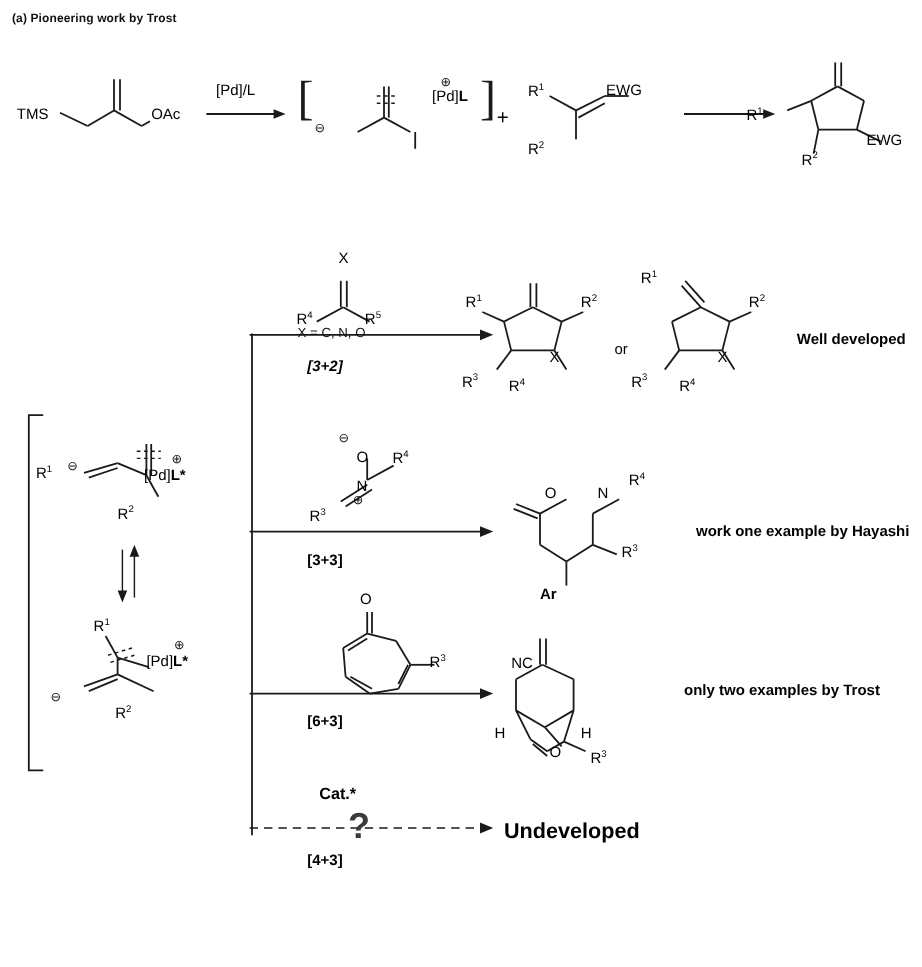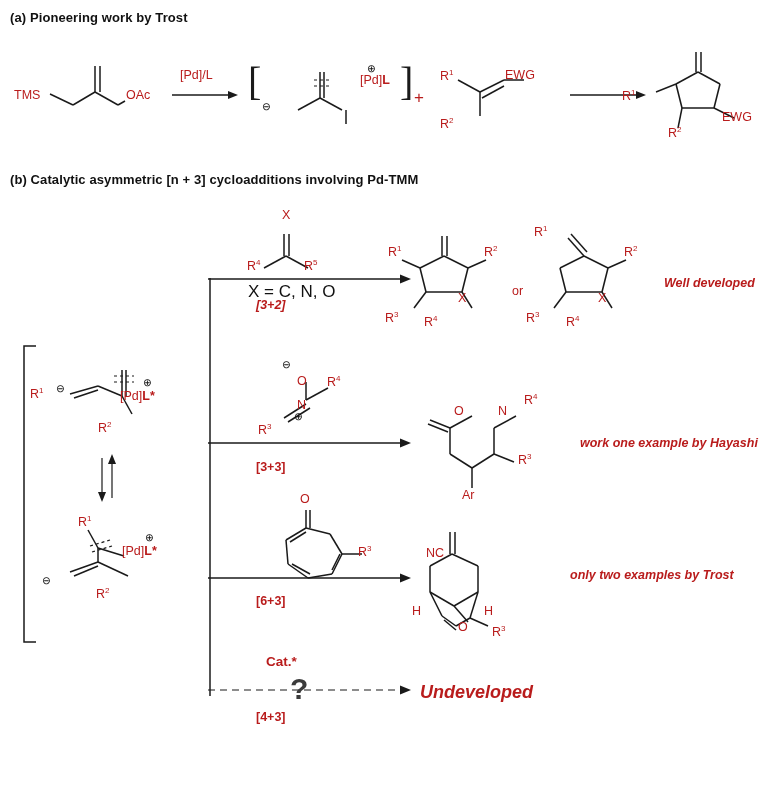--- a/index.html
+++ b/index.html
@@ -16,31 +16,31 @@
     overflow: hidden;
   }
   .page {
     position: relative;
     width: 768px;
     height: 806px;
   }
   .abs { position: absolute; }
 
   .panel-title {
-    font-size: 13px;
+    font-size: 10px;
     font-weight: bold;
     color: #111;
     letter-spacing: 0.1px;
   }
 
   
-  .lbl { font-size: 12.5px; color: #b91c1c; white-space: nowrap; }
+  .lbl { font-size: 12.5px; color: #000000; white-space: nowrap; }
   .lbl-sm { font-size: 10.5px; color: #111; white-space: nowrap; }
   .lbl-b { font-weight: bold; }
-  .lbl-i { font-style: italic; }
+  .lbl-i { }
   .sup { font-size: 8px; vertical-align: super; }
 
   .caption {
     font-size: 14.5px;
     color: #111;
     line-height: 1.45;
     text-align: justify;
   }
   .caption b { font-weight: bold; }
 
@@ -133,21 +133,20 @@
       <path class="stroke" d="M49,26 L49,6"></path>
       <path class="stroke" d="M24,38 L4,46"></path>
       <path class="stroke" d="M30,62 L26,82"></path>
       <path class="stroke" d="M62,62 L82,72"></path>
     </svg>
     <div class="abs lbl" style="left:622px; top:48px;">R<span class="sup">1</span></div>
     <div class="abs lbl" style="left:668px; top:85px;">R<span class="sup">2</span></div>
     <div class="abs lbl" style="left:722px; top:70px;">EWG</div>
   </div>
 
-  <div class="abs panel-title" style="left:10px; top:172px;">(b) Catalytic asymmetric [n + 3] cycloadditions involving Pd-TMM</div>
 
   <div class="abs" style="left:0px; top:196px; width:768px; height:530px;">
 
     <svg class="abs" style="left:18px; top:148px;" width="22" height="300">
       <path class="stroke" d="M18,2 L6,2 L6,298 L18,298"></path>
     </svg>
 
     <svg class="abs" style="left:58px; top:160px;" width="130" height="90">
       <path class="stroke" d="M12,38 L40,30"></path>
       <path class="stroke" d="M40,30 L64,40"></path>
@@ -214,21 +213,21 @@
 
     <svg class="abs" style="left:236px; top:24px;" width="110" height="50">
       <path class="stroke" d="M48,36 L48,14"></path>
       <path class="stroke" d="M53,36 L53,14"></path>
       <path class="stroke" d="M50,36 L28,48"></path>
       <path class="stroke" d="M50,36 L72,48"></path>
     </svg>
     <div class="abs lbl" style="left:282px; top:12px;">X</div>
     <div class="abs lbl" style="left:247px; top:62px;">R<span class="sup">4</span></div>
     <div class="abs lbl" style="left:304px; top:62px;">R<span class="sup">5</span></div>
-    <div class="abs lbl-sm" style="left:248px; top:86px; font-size:17px;">X = C, N, O</div>
+    <div class="abs lbl-sm" style="left:248px; top:76px; font-size:11px;">X = C, N, O</div>
     <div class="abs lbl lbl-b" style="left:256px; top:102px;font-style:italic;">[3+2]</div>
 
     <svg class="abs" style="left:400px; top:36px;" width="110" height="100">
       <path class="stroke" d="M26,60 L20,36"></path>
       <path class="stroke" d="M20,36 L44,24"></path>
       <path class="stroke" d="M44,24 L68,36"></path>
       <path class="stroke" d="M68,36 L62,60"></path>
       <path class="stroke" d="M62,60 L26,60"></path>
       <path class="stroke" d="M42,24 L42,4"></path>
       <path class="stroke" d="M47,24 L47,4"></path>
@@ -288,21 +287,21 @@
       <path class="stroke" d="M74,62 L74,36"></path>
       <path class="stroke" d="M30,36 L10,28"></path>
       <path class="stroke" d="M28,40 L8,32"></path>
       <path class="stroke" d="M74,62 L94,70"></path>
       <path class="stroke" d="M52,76 L52,96"></path>
     </svg>
     <div class="abs lbl" style="left:454px; top:208px;">O</div>
     <div class="abs lbl" style="left:498px; top:208px;">N</div>
     <div class="abs lbl" style="left:524px; top:196px;">R<span class="sup">4</span></div>
     <div class="abs lbl" style="left:518px; top:256px;">R<span class="sup">3</span></div>
-    <div class="abs lbl" style="left:462px; top:292px;">Ar</div>
+    <div class="abs lbl" style="left:450px; top:292px;font-weight:bold;">Ar</div>
 
     <div class="abs lbl lbl-i lbl-b" style="left:580px; top:240px; font-size:12.5px;">work one example by Hayashi</div>
 
     <svg class="abs" style="left:268px; top:306px;" width="110" height="90">
       <path class="stroke" d="M38,26 L18,38"></path>
       <path class="stroke" d="M18,38 L20,62"></path>
       <path class="stroke" d="M20,62 L40,76"></path>
       <path class="stroke" d="M40,76 L64,72"></path>
       <path class="stroke" d="M64,72 L74,52"></path>
       <path class="stroke" d="M74,52 L62,32"></path>

